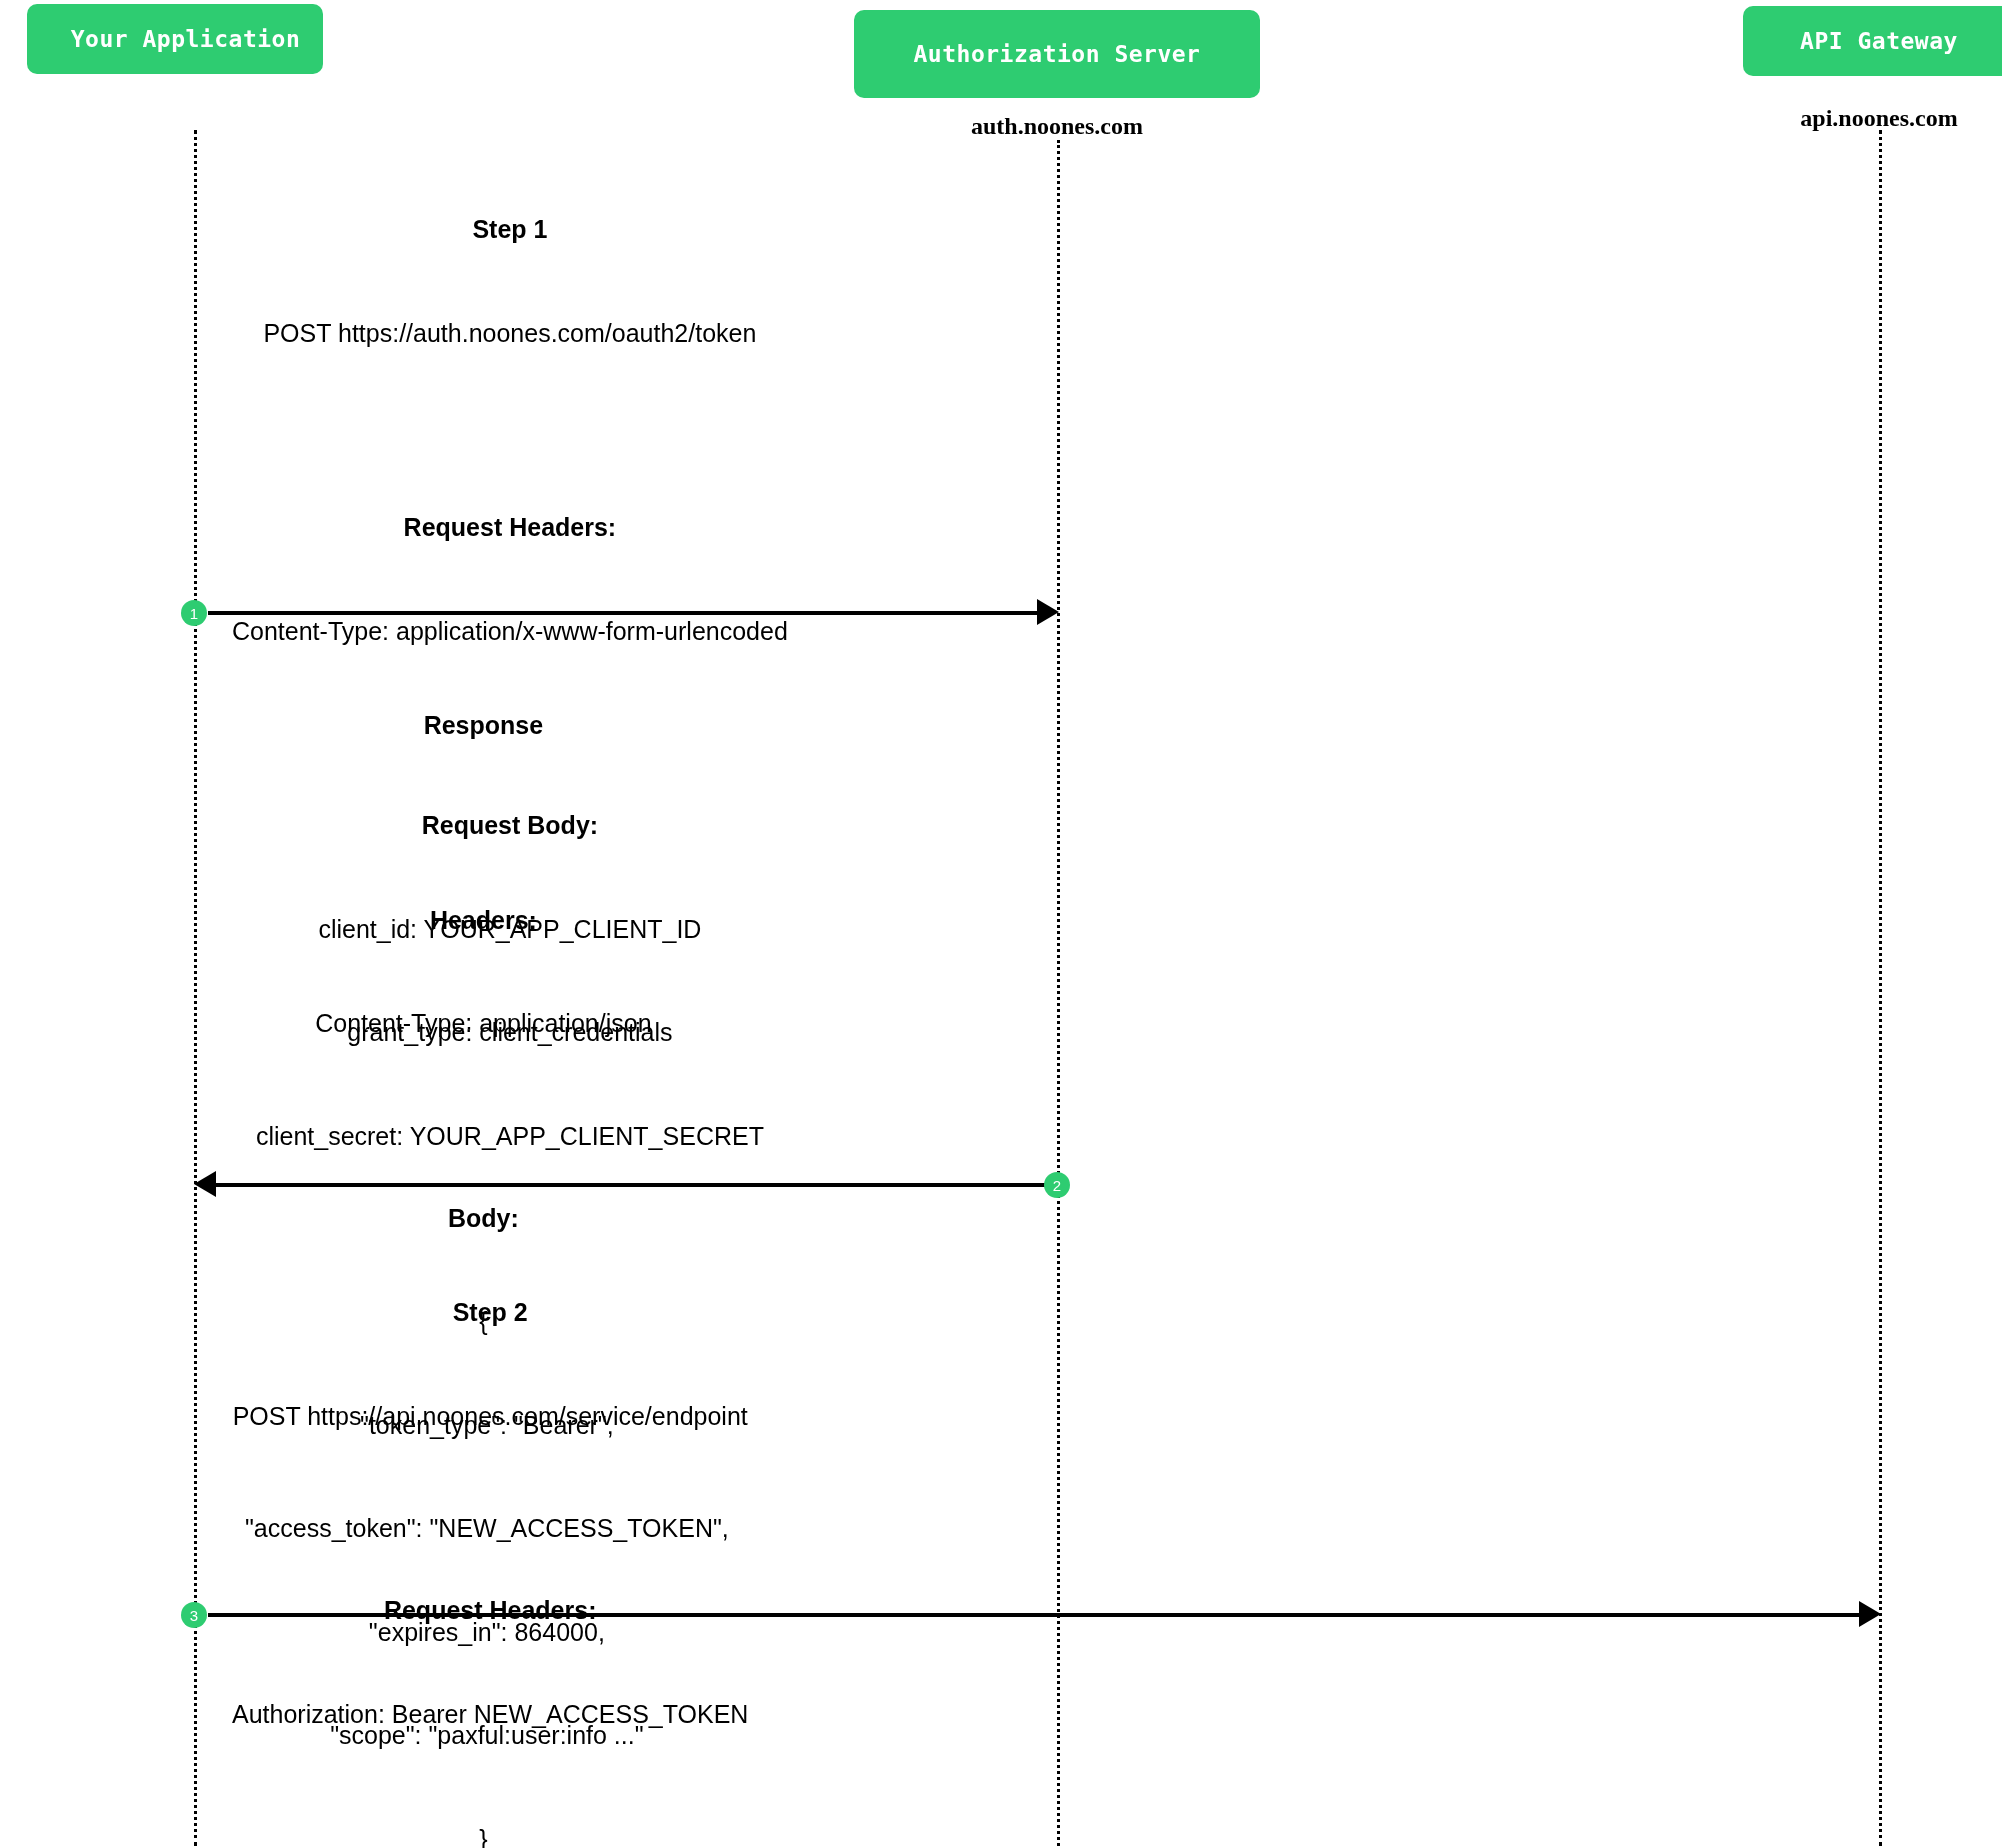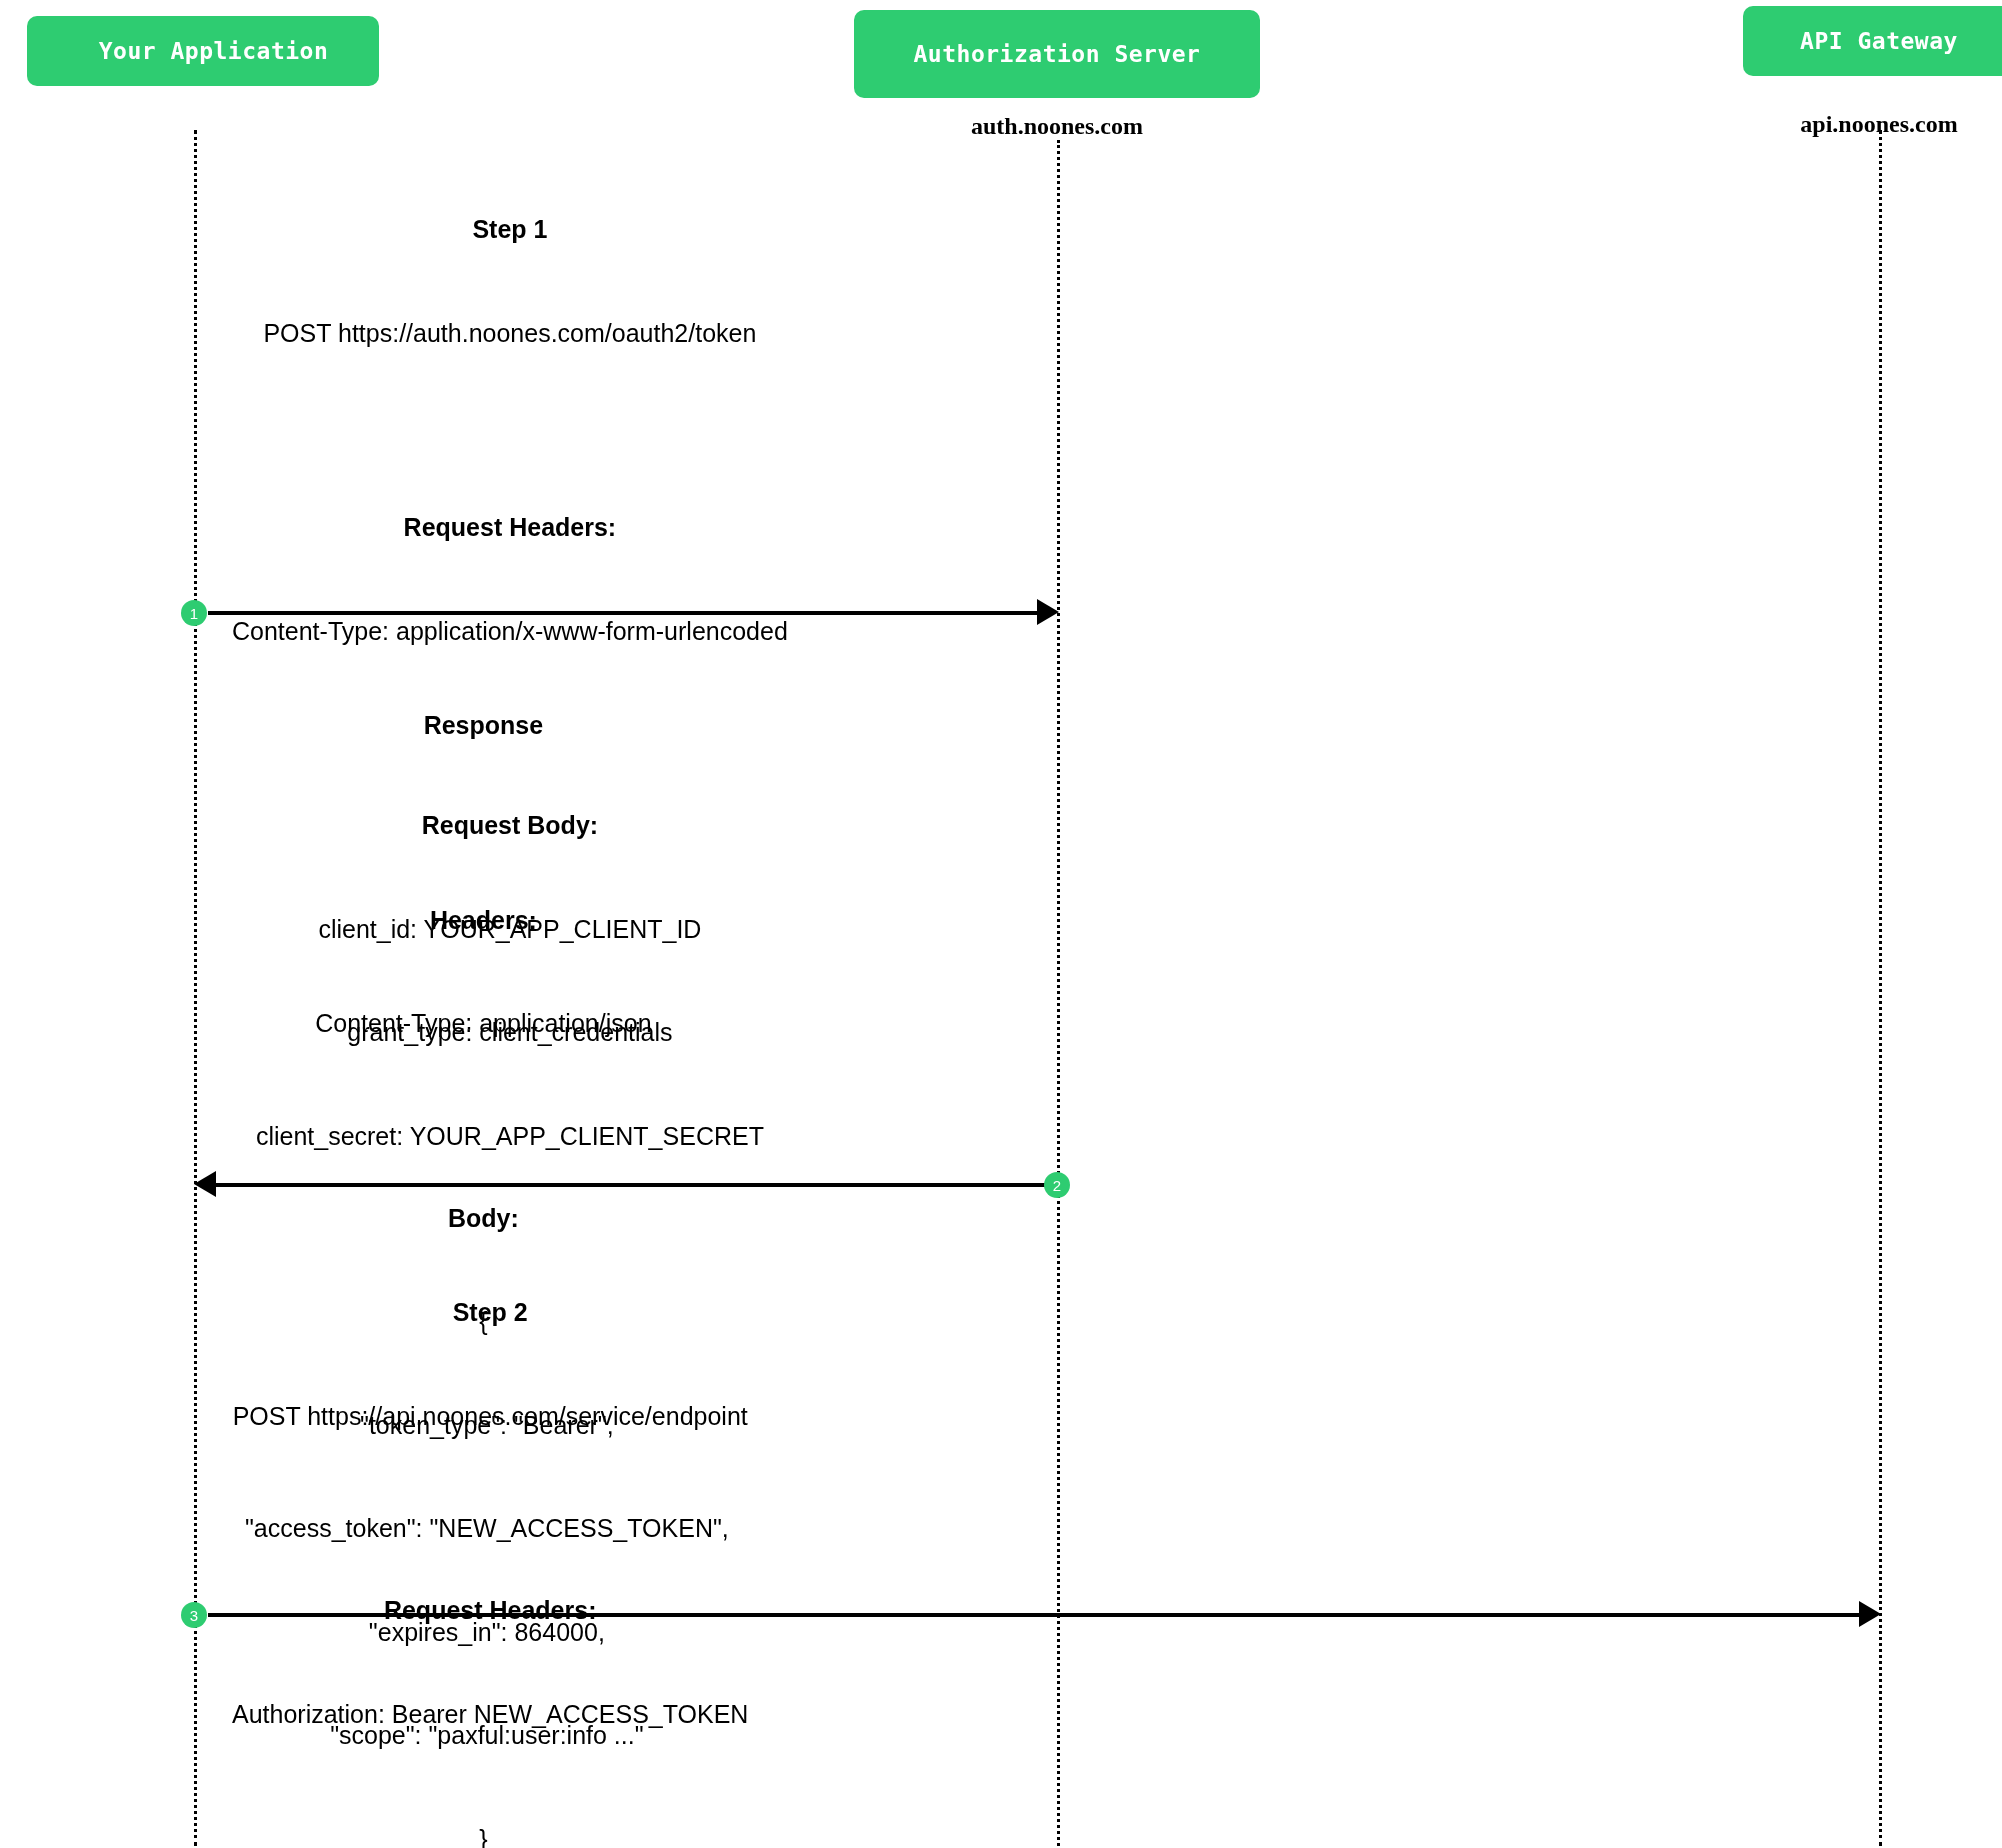--- a/index.html
+++ b/index.html
@@ -113,35 +113,35 @@
     align-items: center;
     justify-content: center;
     box-sizing: border-box;
   }
 </style>
 </head>
 <body>
 
 <div id="canvas">
 
-  <div class="participant" style="left:27px; top:16px; width:352px; height:70px;padding-left:21px;">
+  <div class="participant" style="left:27px; top:4px; width:296px; height:70px;padding-left:21px;">
     <span>Your Application</span>
   </div>
 
   <div class="participant" style="left:854px; top:10px; width:406px; height:88px;">
     <span>Authorization Server</span>
   </div>
 
   <div class="participant" style="left:1743px; top:6px; width:272px; height:70px;">
     <span>API Gateway</span>
   </div>
 
   <div class="sublabel" style="left:1057px; top:113px;">auth.noones.com</div>
 
-  <div class="sublabel" style="left:1879px; top:111px;">api.noones.com</div>
+  <div class="sublabel" style="left:1879px; top:105px;">api.noones.com</div>
 
   <div class="lifeline" style="left:194px; top:130px; height:1716px;"></div>
   <div class="lifeline" style="left:1057px; top:140px; height:1706px;"></div>
   <div class="lifeline" style="left:1879px; top:130px; height:1716px;"></div>
 
   <div class="msgblock" style="left:232px; top:143px;">
     <span class="line b">Step 1</span>
     <span class="line">POST https://auth.noones.com/oauth2/token</span>
     <span class="spacer"></span>
     <span class="line b">Request Headers:</span>

